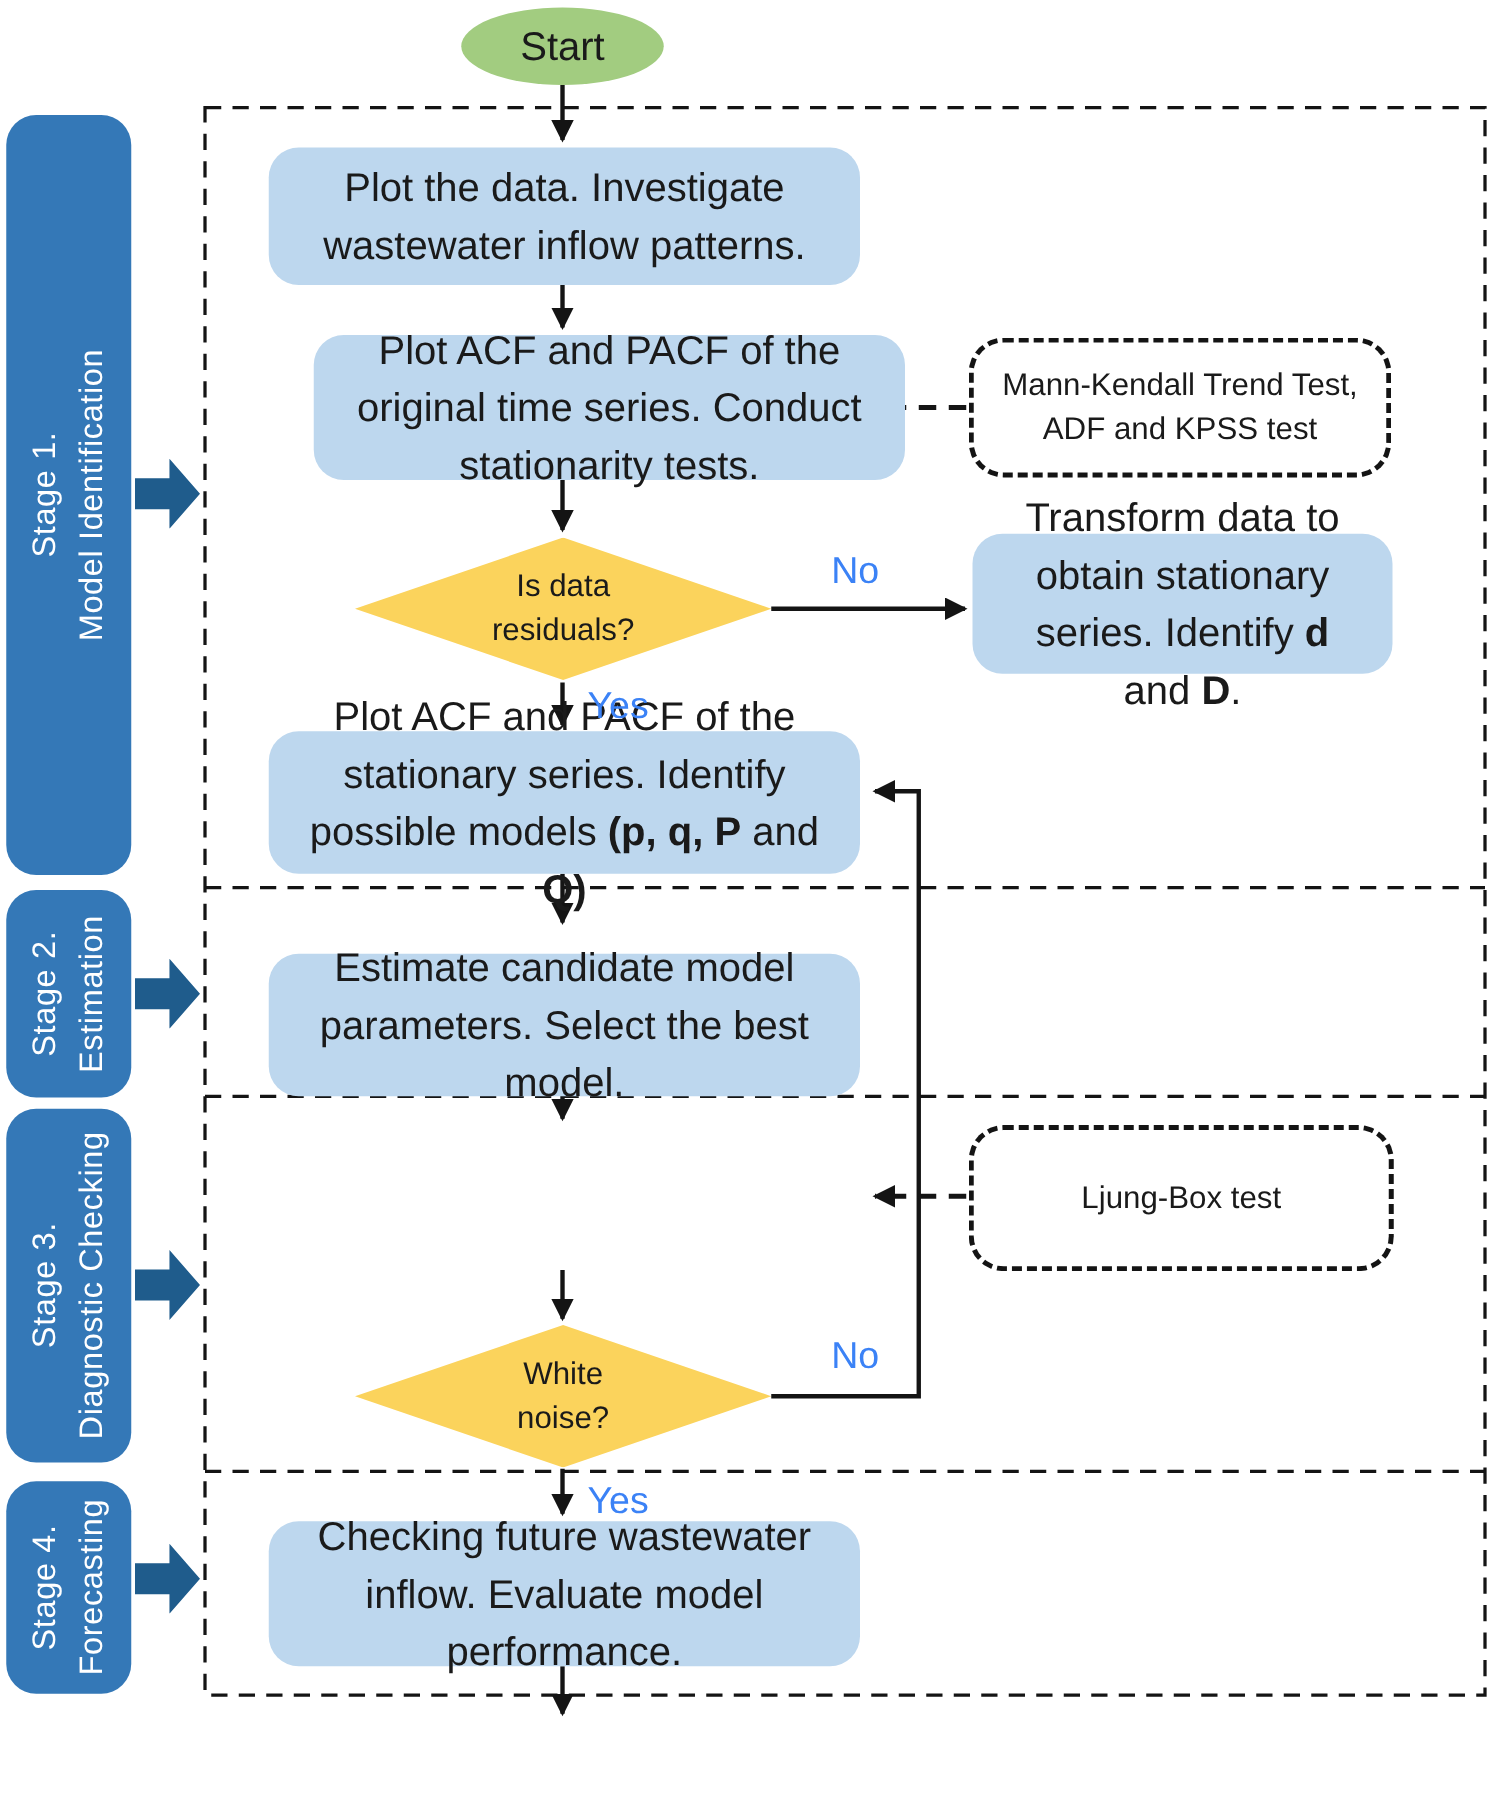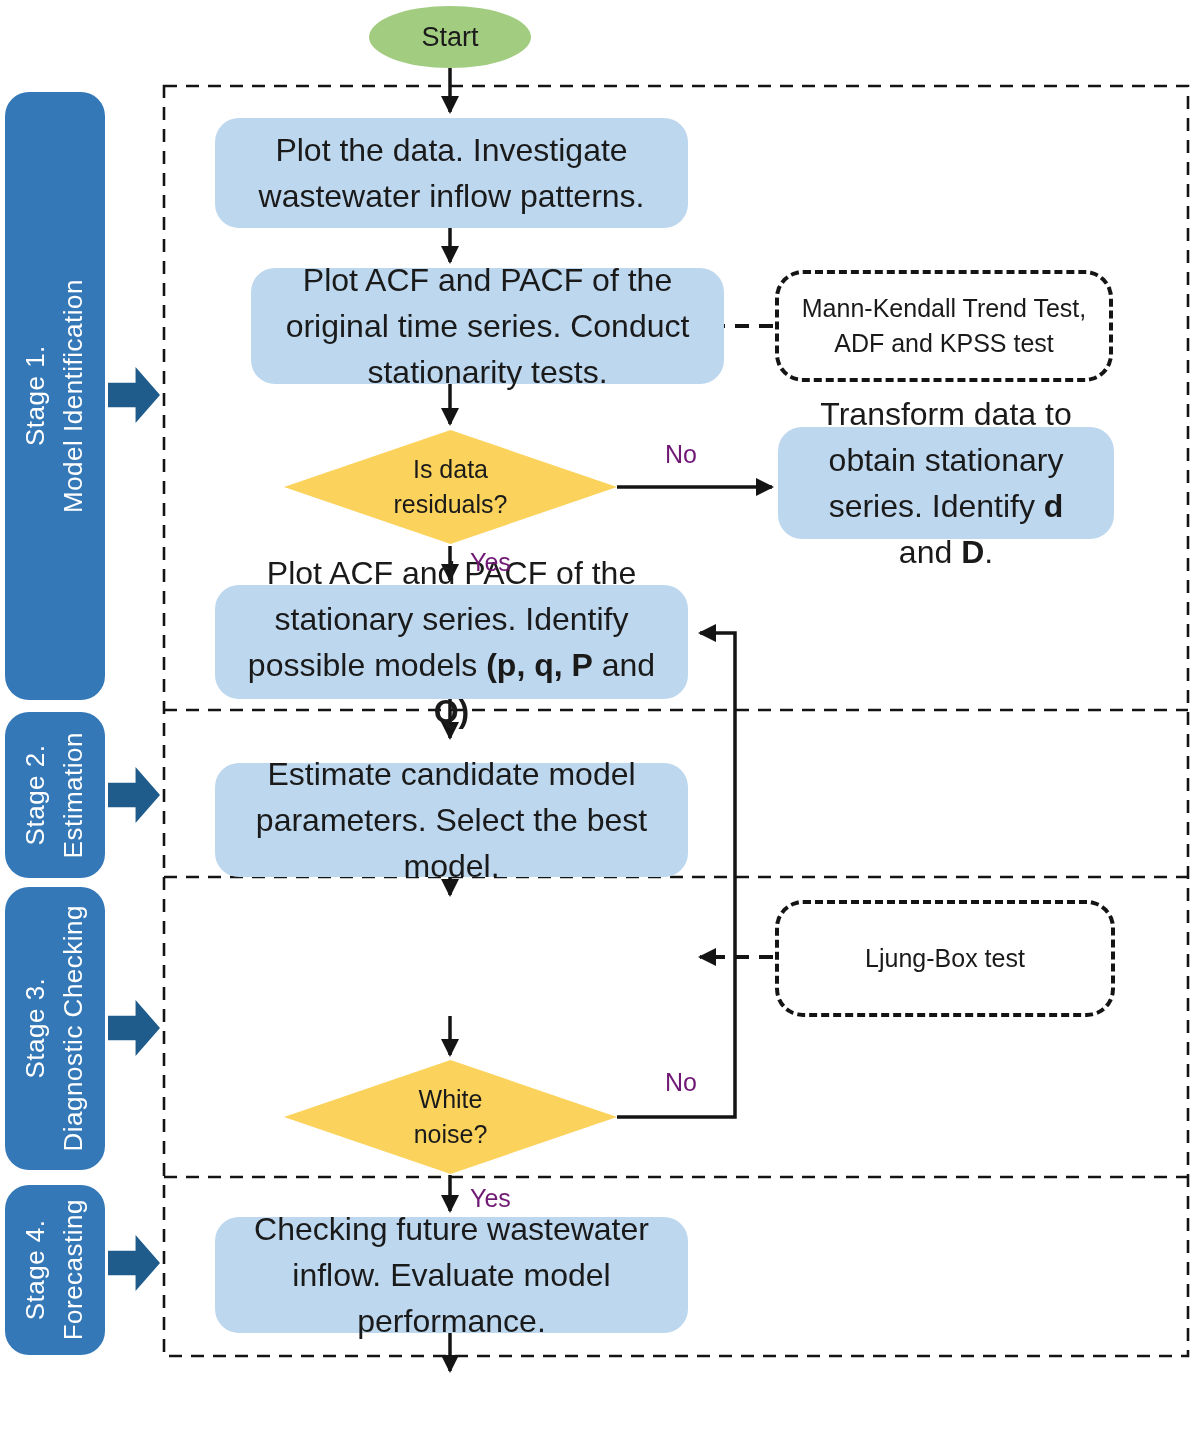--- a/index.html
+++ b/index.html
@@ -18,37 +18,37 @@
   .notebox {
     background:#ffffff; border:4px dashed #141414; border-radius:28px;
     font-size:25px; line-height:1.4; padding:4px 20px;align-items:center;
   }
   .diamond {
     background:#FBD35C; clip-path:polygon(50% 0,100% 50%,50% 100%,0 50%);
     font-size:25px; line-height:1.4;
   }
   .diamond .dtext { display:inline-block; }
   .terminator {
-    background:#A2CC80; border-radius:50%; font-size:27px;
+    background:#A2CC80; border-radius:50%; font-size:32px;
   }
   .stagebox {
     position:absolute; left:5px; width:100px; background:#3478B7;
     border-radius:24px; display:flex; align-items:center; justify-content:center;
     box-sizing:border-box;
   }
   .stagetext {
     writing-mode:vertical-rl; transform:rotate(180deg);
     color:#ffffff; font-size:26px; line-height:1.45; text-align:center;
     letter-spacing:0.5px;
   }
   .fatarrow {
     position:absolute; left:108px; width:52px; height:56px; background:#1F5C8C;
     clip-path:polygon(0 28%, 53% 28%, 53% 0, 100% 50%, 53% 100%, 53% 72%, 0 72%);
   }
-  .edgelabel { position:absolute; font-size:25px; color:#701a75; }
+  .edgelabel { position:absolute; font-size:30px; color:#3b82f6; }
   svg.connectors { position:absolute; left:0; top:0; }
   b { font-weight:bold; }
 </style>
 </head>
 <body>
 
 <div class="canvas">
 
   <svg class="connectors" width="1200" height="1444" viewBox="0 0 1200 1444">
     <defs>

